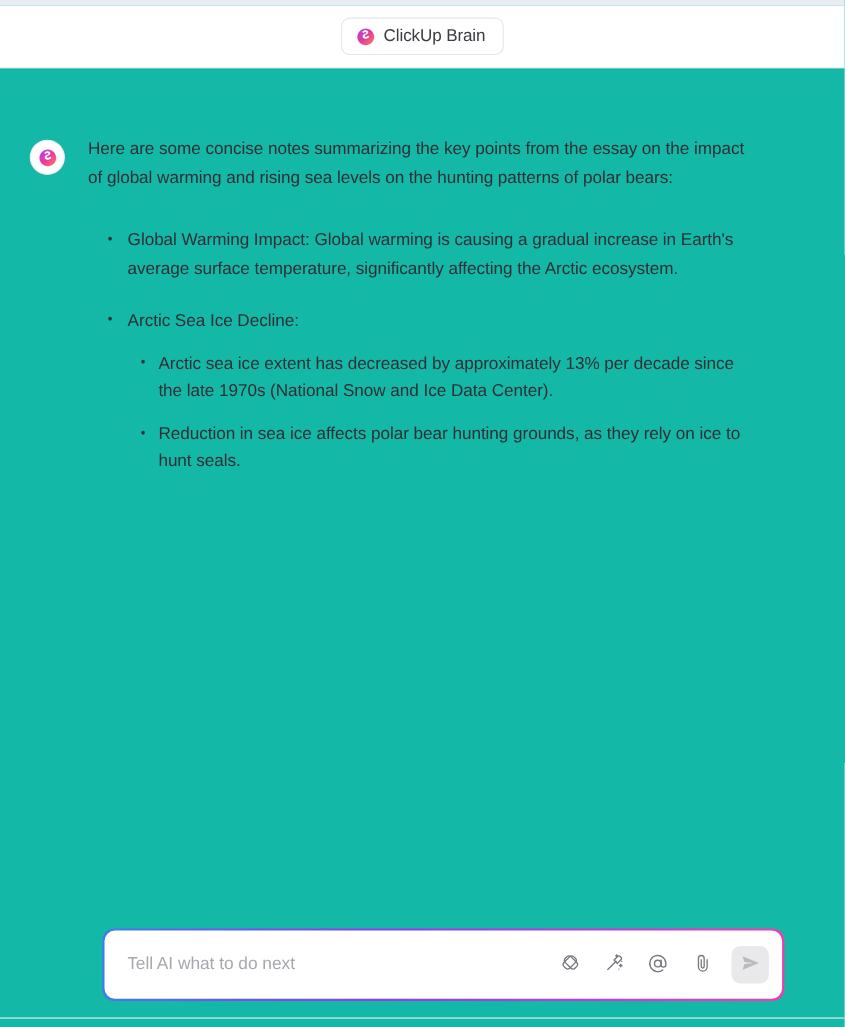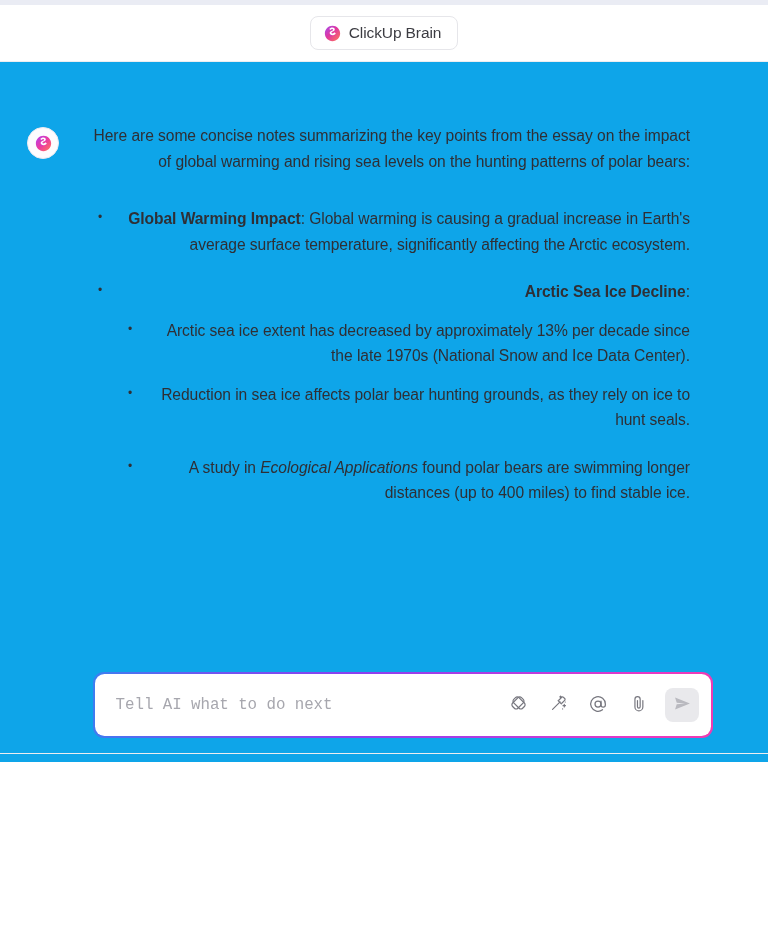--- a/index.html
+++ b/index.html
@@ -8,22 +8,22 @@
     width: 768px;
     height: 934px;
     background: #ffffff;
     font-family: "Liberation Sans", sans-serif;
     -webkit-font-smoothing: antialiased;
   }
 
   .app {
     position: relative;
     width: 768px;
-    height: 762px;
-    background: #0ea5e9;
+    height: 934px;
+    background: #14b8a6;
     overflow: hidden;
     display: flex;
     flex-direction: column;
   }
 
   
   .top-strip {
     height: 5px;
     background: #eaecf4;
     flex: 0 0 auto;
@@ -104,21 +104,20 @@
     display: flex;
     align-items: center;
     justify-content: center;
     margin-top: 4px;
   }
 
   .assistant-body {
     margin-left: 21px;
     flex: 1 1 auto;
     max-width: 610px;
-    text-align: right;
   }
 
   .assistant-intro {
     font-size: 15.6px;
     line-height: 25.5px;
     color: #2f2f35;
     letter-spacing: -0.05px;
   }
 
   
@@ -138,21 +137,21 @@
   }
   .b1::before {
     content: "\2022";
     position: absolute;
     left: 0;
     top: -1px;
     font-size: 12px;
     line-height: 25.5px;
     color: #2f2f35;
   }
-  .b1 .lead { font-weight: bold; }
+  .b1 .lead { font-weight: normal; }
 
   .b2 {
     position: relative;
     padding-left: 16px;
     margin-left: 48px;
     font-size: 15.6px;
     line-height: 25.5px;
     color: #2f2f35;
     letter-spacing: -0.05px;
     margin-top: 13px;
@@ -197,21 +196,21 @@
     border-radius: 9.5px;
     display: flex;
     align-items: center;
     padding: 0 12px 0 21px;
   }
 
   .composer-input {
     flex: 1 1 auto;
     border: none;
     outline: none;
-    font-family: Liberation Mono, monospace;
+    font-family: Liberation Sans, sans-serif;
     font-size: 15.8px;
     color: #2f2f35;
     letter-spacing: -0.05px;
     background: transparent;
     height: 100%;
   }
   .composer-input::placeholder { color: #a7a7ae; }
 
   .composer-actions {
     flex: 0 0 auto;
@@ -304,21 +303,20 @@
         <div class="bullets" id="bullets">
             <div class="group">
               <div class="b1"><span class="lead">Global Warming Impact</span>: Global warming is causing a gradual increase in Earth's average surface temperature, significantly affecting the Arctic ecosystem.</div>
             </div>
             <div class="group">
               <div class="b1"><span class="lead">Arctic Sea Ice Decline</span>:</div>
               <div class="b2">Arctic sea ice extent has decreased by approximately 13% per decade since the late 1970s (National Snow and Ice Data Center).</div>
               <div class="b2">Reduction in sea ice affects polar bear hunting grounds, as they rely on ice to hunt seals.</div>
             </div>
             <div class="group">
-              <div class="b2">A study in <em>Ecological Applications</em> found polar bears are swimming longer distances (up to 400 miles) to find stable ice.</div>
             </div>
           </div>
       </div>
 
     </div>
   </div>
 
   <div class="composer-wrap">
     <div class="composer">
       <div class="composer-inner">

